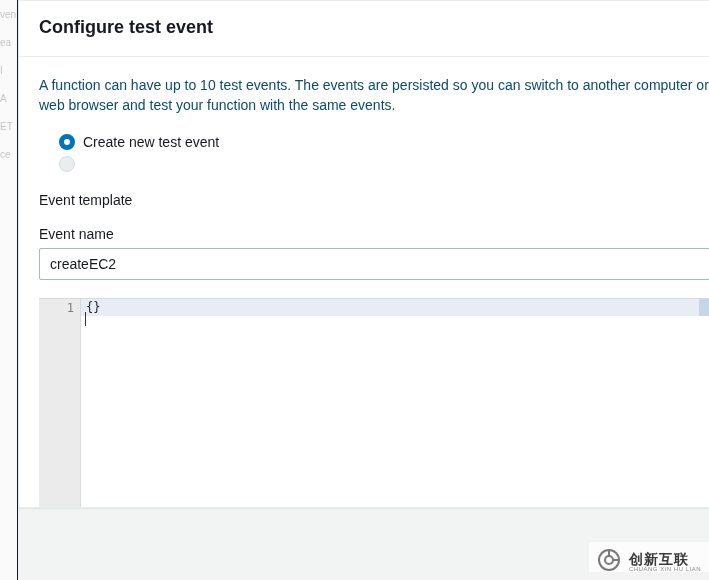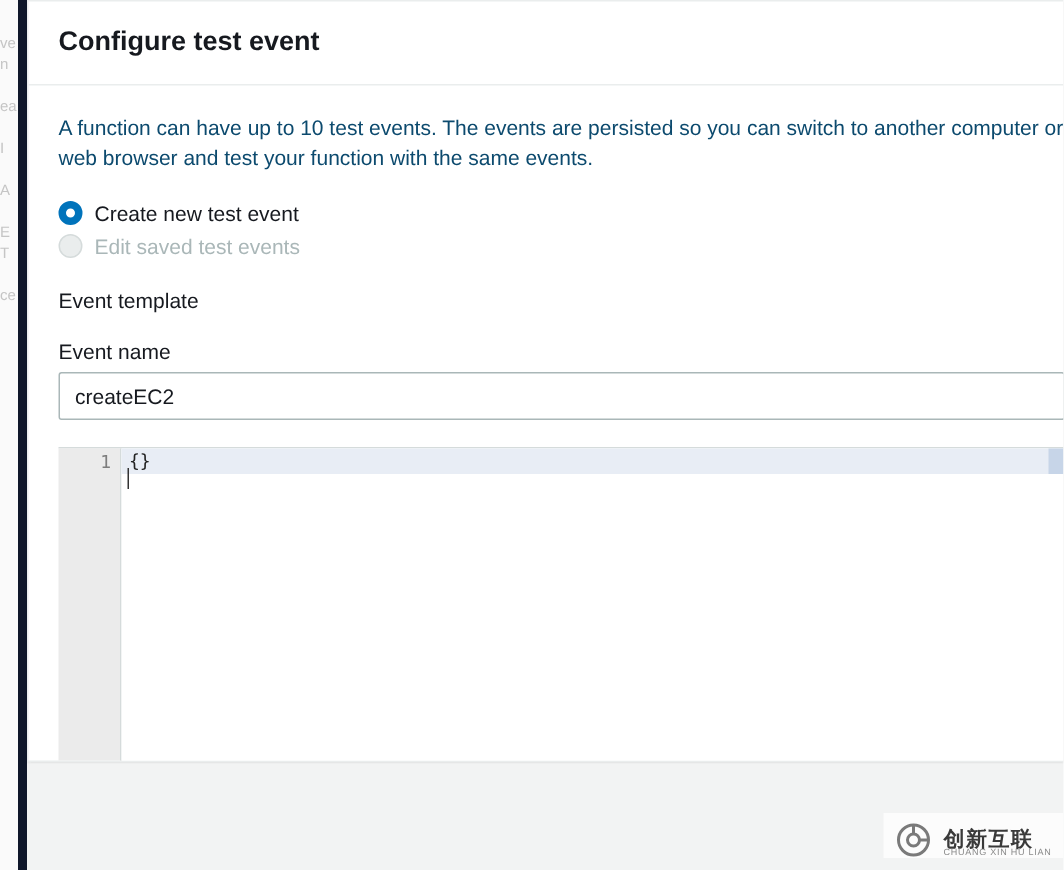--- a/index.html
+++ b/index.html
@@ -12,24 +12,24 @@
       position: relative;
     }
     .bg-hints {
       position: absolute;
       left: 0; top: 0;
       width: 18px; height: 580px;
       background: #fafafa;
       color: #c5c5c5;
       font-size: 10px;
       line-height: 14px;
-      padding-top: 23px;
+      padding-top: 8px;
       overflow: hidden;
       word-break: break-all;
-      border-right: 6px solid #0f172a;
+      border-right: 1px solid #0f172a;
     }
     .bg-hints span { display:block; margin-bottom: 14px; }
     .modal {
       position: absolute;
       left: 18px;
       top: 0;
       width: 691px;
       height: 508px;
       background: #ffffff;
       border: 1px solid #eaeded;
@@ -54,20 +54,21 @@
       color: #0c4a6e;
       line-height: 1.45;
       margin-bottom: 18px;
     }
     .radio-row {
       display: flex;
       align-items: center;
       gap: 8px;
       margin-bottom: 6px;
       cursor: pointer;
+      margin-left: 20px;
     }
     .radio-outer {
       width: 16px; height: 16px;
       border-radius: 50%;
       border: 1px solid #aab7b8;
       display: flex; align-items: center; justify-content: center;
       flex-shrink: 0;
     }
     .radio-row.selected .radio-outer {
       border: 5px solid #0073bb;
@@ -211,21 +212,20 @@
   </div>
   <div class="modal-body">
     <p class="description">A function can have up to 10 test events. The events are persisted so you can switch to another computer or web browser and test your function with the same events.</p>
 
     <div class="radio-row selected">
       <span class="radio-outer"></span>
       <span class="radio-label">Create new test event</span>
     </div>
     <div class="radio-row disabled">
       <span class="radio-outer"></span>
-      <span class="radio-label">Edit saved test events</span>
     </div>
 
     <div class="section-spacer"></div>
 
     <div class="field-block">
       <div class="field-label">Event template</div>
     </div>
 
     <div class="field-block">
       <div class="field-label">Event name</div>

